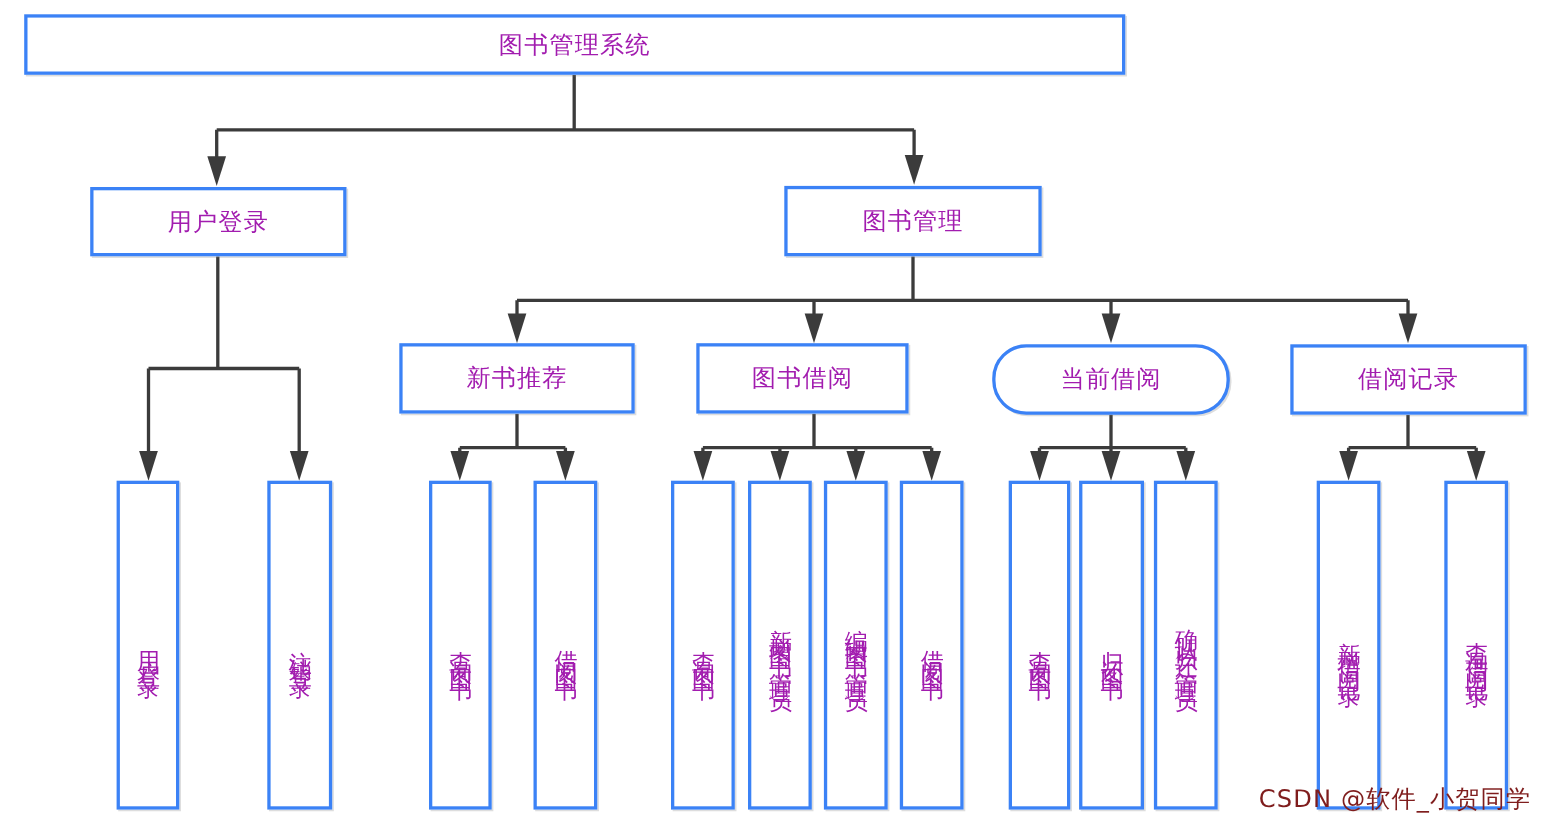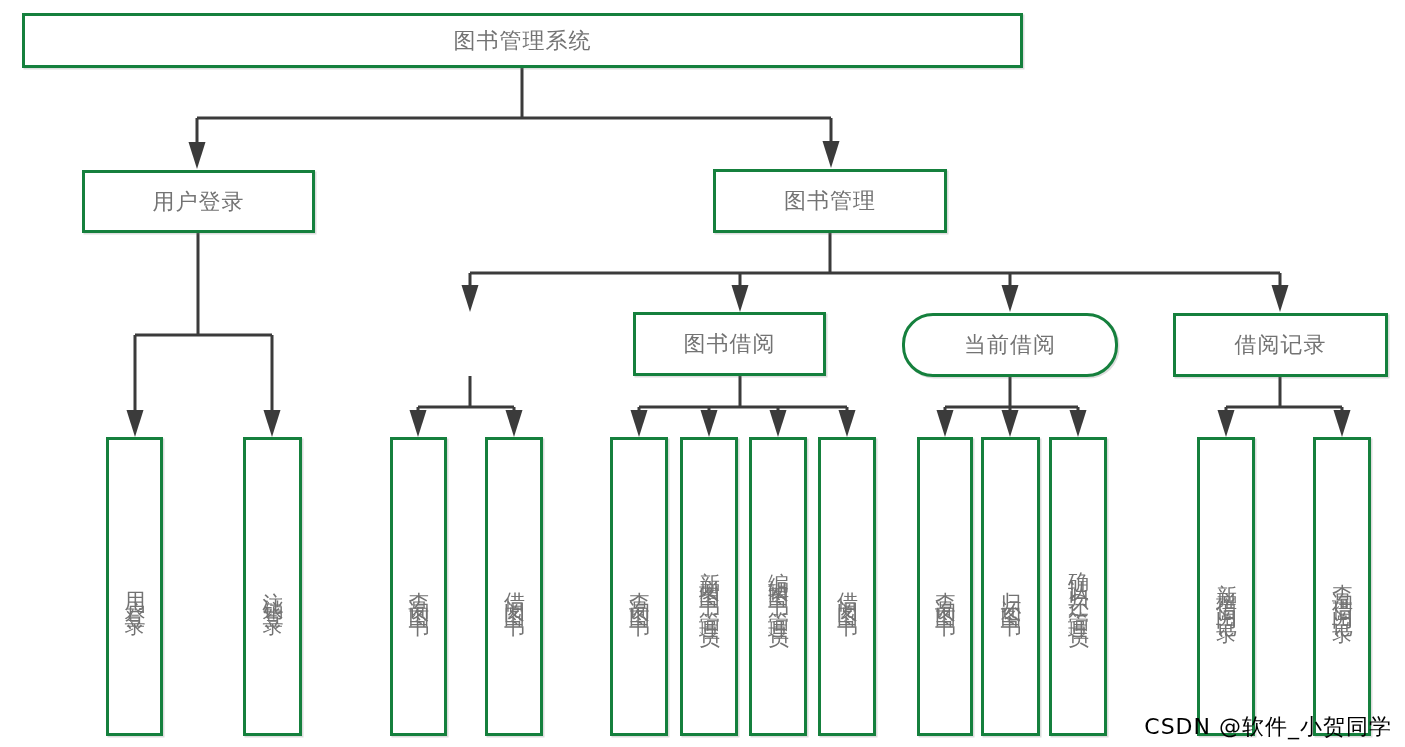--- a/index.html
+++ b/index.html
@@ -13,23 +13,23 @@
   }
   #wires {
     position: absolute;
     left: 0; top: 0;
     width: 1405px; height: 747px;
     z-index: 1;
   }
   .box {
     position: absolute;
     box-sizing: border-box;
-    border: 3px solid #15803d;
+    border: 3px solid #3b82f6;
     background: #ffffff;
-    color: #737373;
+    color: #a21caf;
     display: flex;
     align-items: center;
     justify-content: center;
     z-index: 2;
     box-shadow: 1.5px 1.5px 0 rgba(120,120,120,0.25);
   }
   .hbox {
     font-size: 22px;
     letter-spacing: 1px;
     white-space: nowrap;
@@ -41,21 +41,21 @@
     letter-spacing: 8px;
     line-height: 1;
     padding-top: 8px; 
   }
   .wm {
     position: absolute;
     right: 13px;
     bottom: 5px;
     z-index: 5;
     font-size: 22px;
-    color: #000000;
+    color: #7f1d1d;
     letter-spacing: 1px;
     white-space: nowrap;
   }
 </style>
 </head>
 <body>
 
 <div id="canvas">
 
   <svg id="wires" viewBox="0 0 1405 747" xmlns="http://www.w3.org/2000/svg" aria-hidden="true">
@@ -103,20 +103,21 @@
       <polygon points="1226,437 1217.5,410 1234.5,410"></polygon>
       <polygon points="1342,437 1333.5,410 1350.5,410"></polygon>
     </g>
   </svg>
 
   <div class="box hbox" style="left:22px; top:13px; width:1001px; height:55px;">图书管理系统</div>
 
   <div class="box hbox" style="left:82px; top:170px; width:233px; height:63px;">用户登录</div>
   <div class="box hbox" style="left:713px; top:169px; width:234px; height:64px;">图书管理</div>
 
+  <div class="box hbox" style="left:363px; top:312px; width:214px; height:64px;">新书推荐</div>
   <div class="box hbox" style="left:633px; top:312px; width:193px; height:64px;">图书借阅</div>
   <div class="box hbox" style="left:902px; top:313px; width:216px; height:64px;border-radius:31px;">当前借阅</div>
   <div class="box hbox" style="left:1173px; top:313px; width:215px; height:64px;">借阅记录</div>
 
   <div class="box vbox" style="left:106px; top:437px; width:57px; height:299px;">用户登录</div>
   <div class="box vbox" style="left:243px; top:437px; width:59px; height:299px;">注销登录</div>
 
   <div class="box vbox" style="left:390px; top:437px; width:57px; height:299px;">查询图书</div>
   <div class="box vbox" style="left:485px; top:437px; width:58px; height:299px;">借阅图书</div>
 

